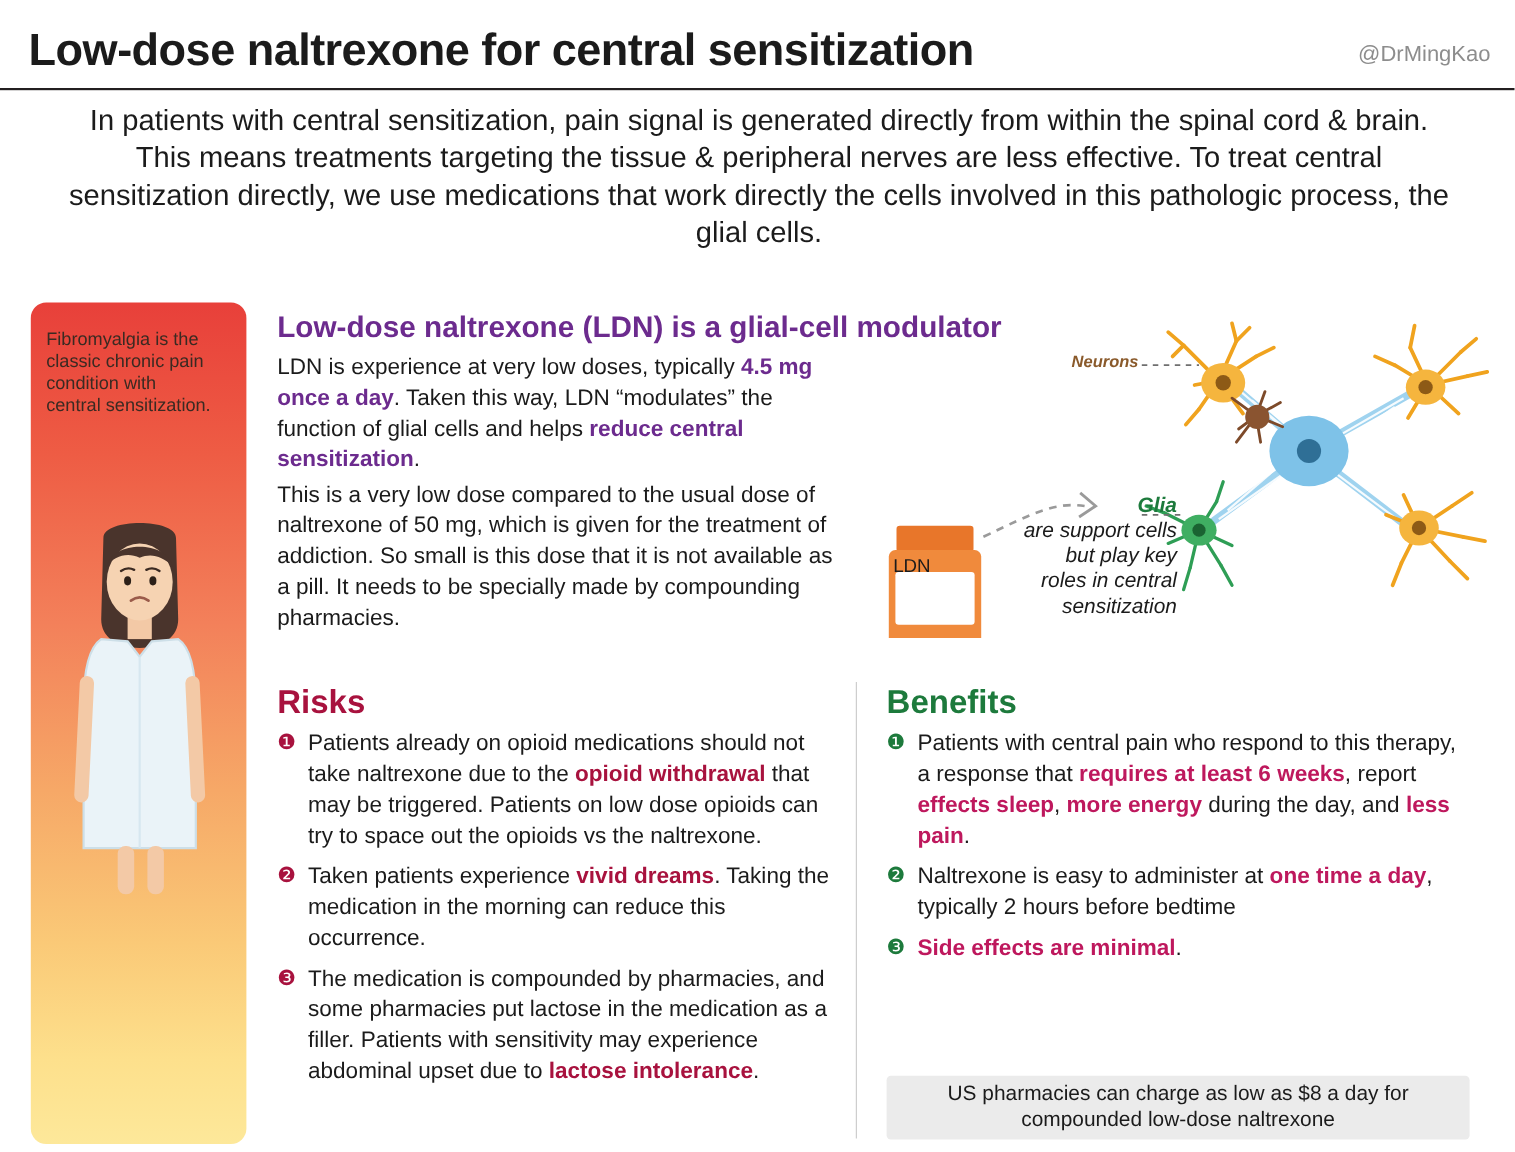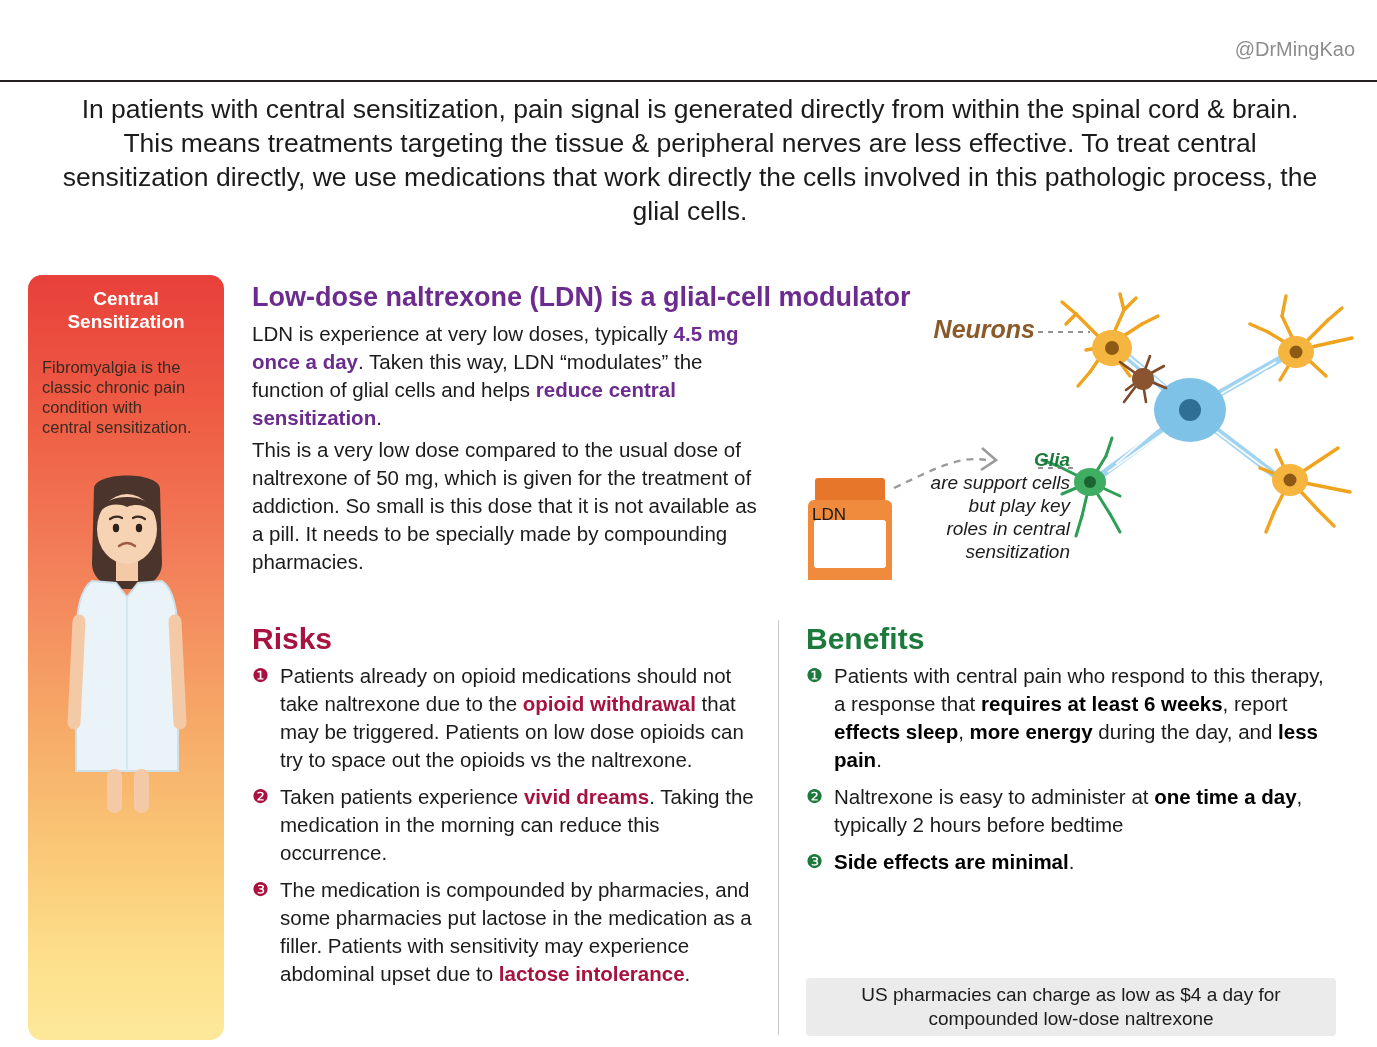--- a/index.html
+++ b/index.html
@@ -67,21 +67,21 @@
   }
   .ldn-p2{
     position:absolute;left:252px;top:436px;width:510px;
     font-size:20.5px;line-height:28px;color:#1b1b1b;
   }
   b.purple{color:#6c2b8e;}
   
   .illus{position:absolute;left:790px;top:280px;width:570px;height:300px;}
   .neuronlab{
     position:absolute;left:860px;top:318px;width:175px;
-    text-align:right;font-style:italic;font-size:25px;line-height:23px;color:#1b1b1b;
+    text-align:right;font-style:italic;font-size:15px;line-height:23px;color:#1b1b1b;
   }
   .neuronlab .ttl{color:#8a5a2b;font-weight:bold;font-style:italic;}
   .glialab{
     position:absolute;left:930px;top:448px;width:140px;
     font-style:italic;font-size:19px;line-height:23px;color:#1b1b1b;text-align:right;
   }
   .glialab .ttl{color:#1d7a3c;font-weight:bold;font-style:italic;}
   .bottle-label{
     position:absolute;left:812px;top:505px;
     font-size:17px;color:#1b1b1b;font-weight:normal;
@@ -99,40 +99,40 @@
     position:absolute;left:806px;top:622px;font-size:30px;font-weight:bold;color:#1d7a3c;
   }
   .risks{position:absolute;left:252px;top:662px;width:510px;}
   .benefits{position:absolute;left:806px;top:662px;width:530px;}
   .item{position:relative;padding-left:28px;margin-bottom:9px;
         font-size:20.5px;line-height:28px;color:#1b1b1b;}
   .num{position:absolute;left:0;top:0;font-size:19px;line-height:28px;}
   .risks .num{color:#a8123e;}
   .benefits .num{color:#1d7a3c;}
   b.red{color:#a8123e;}
-  b.green{color:#000000;}
+  b.green{color:#be185d;}
   
   .note{
     position:absolute;left:806px;top:978px;width:530px;height:58px;
     background:#ebebeb;border-radius:4px;
     display:flex;align-items:center;justify-content:center;
     text-align:center;font-size:19px;line-height:24px;color:#1b1b1b;
   }
 </style>
 </head>
 <body>
 
 <div class="header">
+  <div class="title">Low-dose naltrexone for central sensitization</div>
   <div class="handle">@DrMingKao</div>
 </div>
 
 <div class="intro">In patients with central sensitization, pain signal is generated directly from within the spinal cord &amp; brain. This means treatments targeting the tissue &amp; peripheral nerves are less effective. To treat central sensitization directly, we use medications that work directly the cells involved in this pathologic process, the glial cells.</div>
 
 <div class="leftcol">
-  <h3>Central Sensitization</h3>
   <p class="p1">Fibromyalgia is the classic chronic pain condition with central sensitization.</p>
 
   <svg class="figure" viewBox="0 0 150 350">
 
     <path d="M42 18 C42 0 108 0 108 18 L110 92 C110 108 96 118 75 118 C54 118 40 108 40 92 Z" fill="#4a342c"></path>
 
     <rect x="64" y="84" width="22" height="26" fill="#f3c9a6"></rect>
 
     <ellipse cx="75" cy="58" rx="30" ry="35" fill="#f6d3b2"></ellipse>
 
@@ -329,13 +329,13 @@
     <span>Naltrexone is easy to administer at </span><b class="green">one time a day</b><span>, typically 2 hours before bedtime</span>
   </div>
 
   <div class="item">
     <span class="num">❸</span>
     <b class="green">Side effects are minimal</b><span>.</span>
   </div>
 
 </div>
 
-<div class="note">US pharmacies can charge as low as $4 a day for compounded low-dose naltrexone</div>
+<div class="note">US pharmacies can charge as low as $8 a day for compounded low-dose naltrexone</div>
 
 </body></html>

